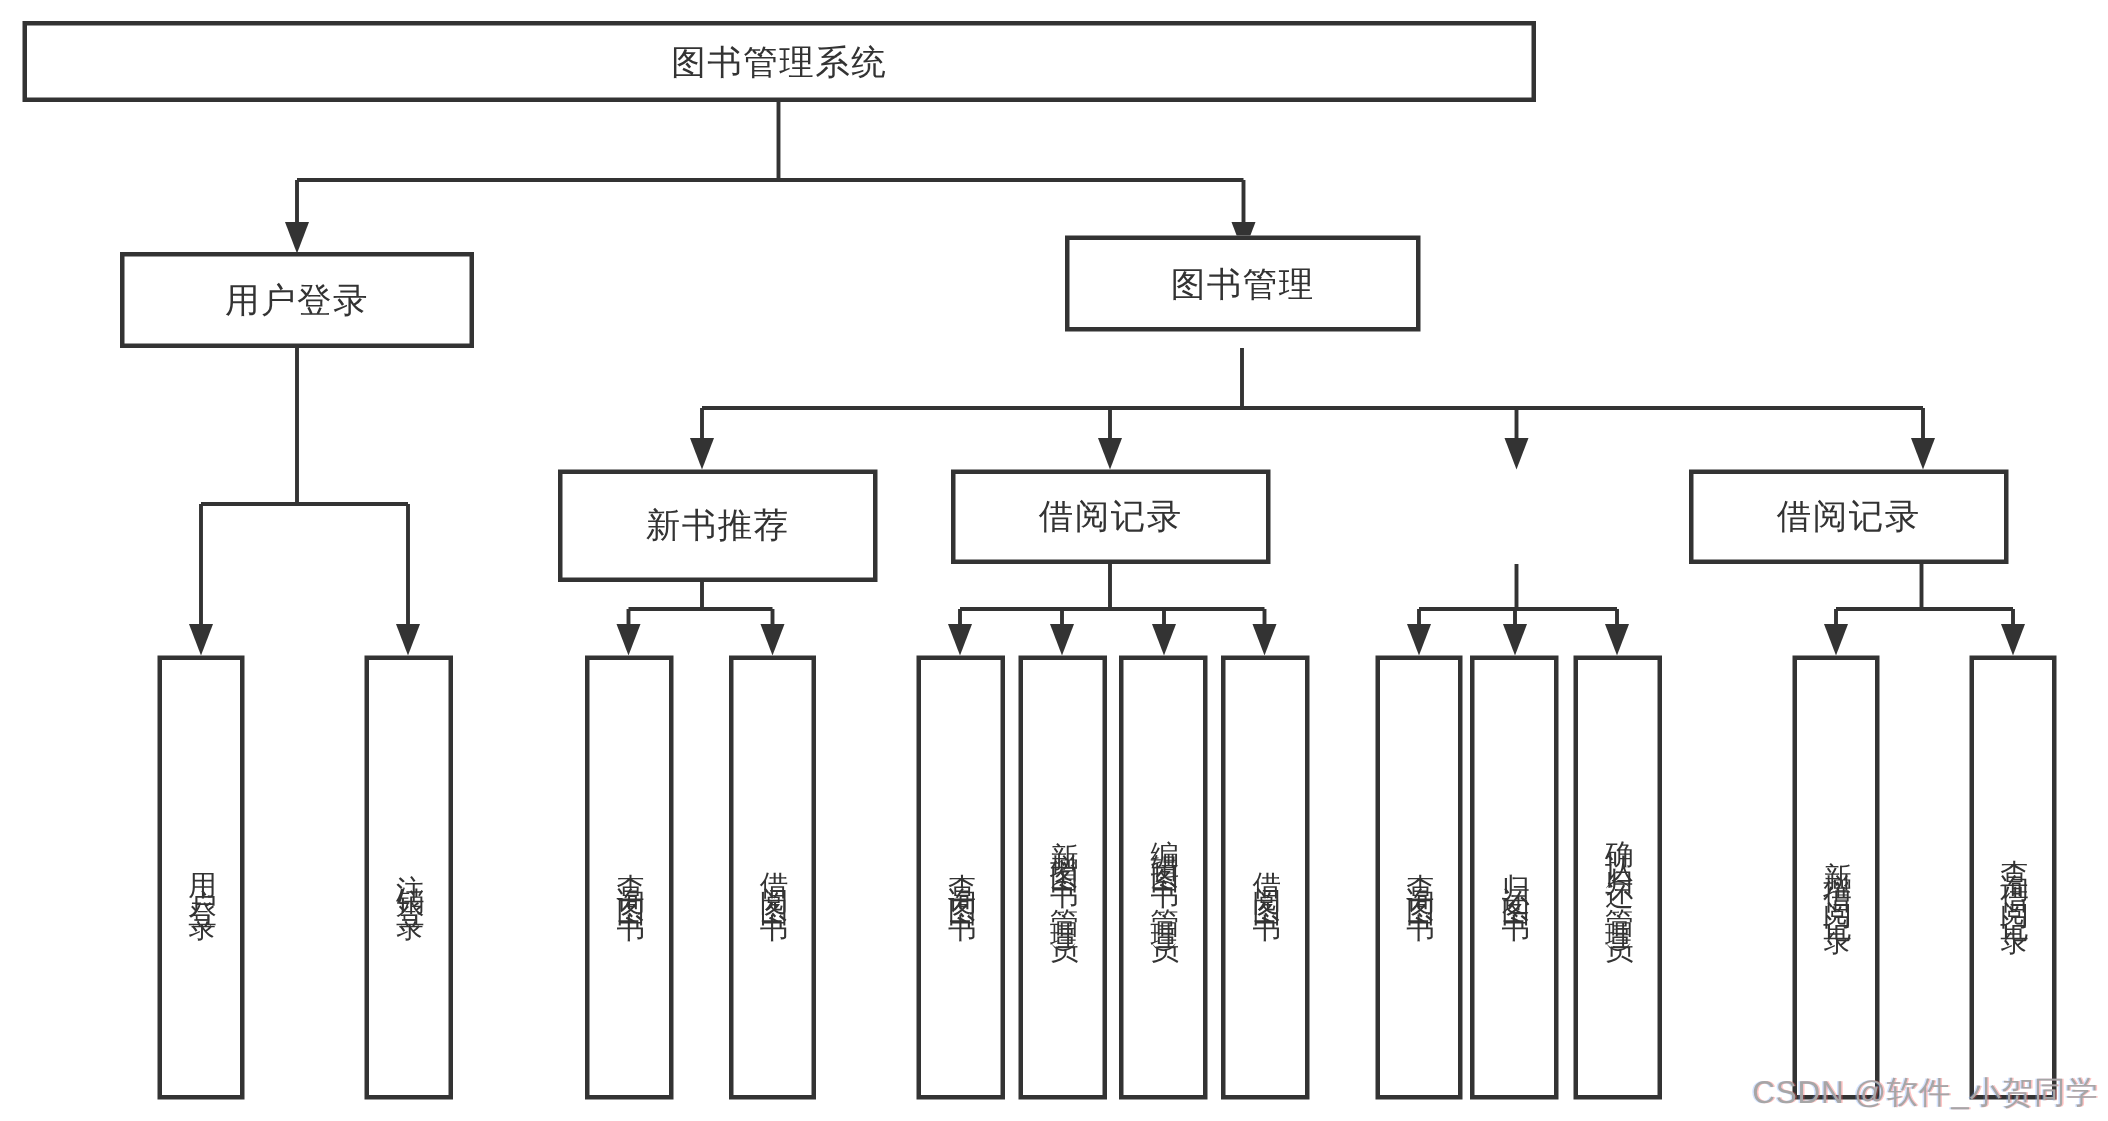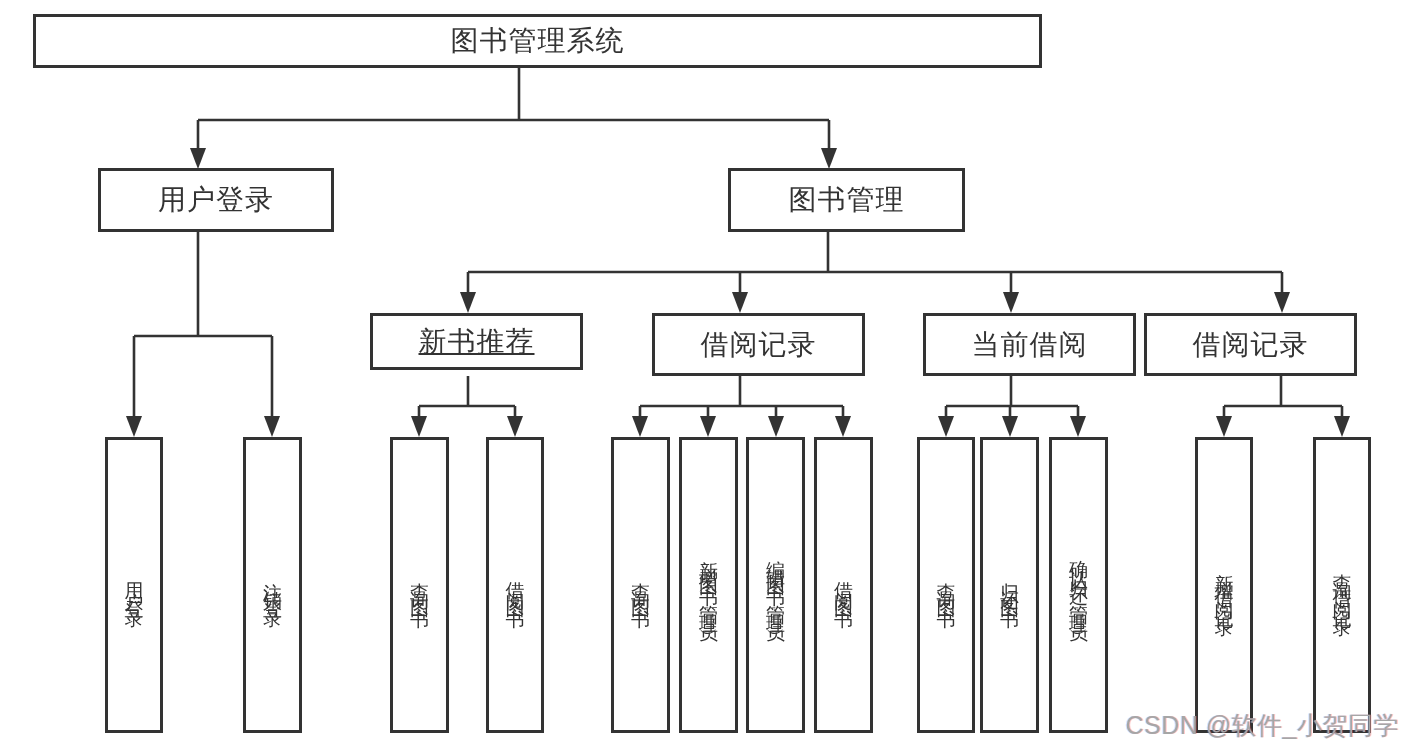--- a/index.html
+++ b/index.html
@@ -24,36 +24,35 @@
   .box {
     position: absolute;
     background: #ffffff;
     border: 3px solid #333333;
     display: flex;
     align-items: center;
     justify-content: center;
     color: #333333;
   }
   .hbox {
-    font-size: 28px;
+    font-size: 23px;
     letter-spacing: 1px;
-    margin-left: 18px;
   }
   .vbox span {
     writing-mode: vertical-rl;
     text-orientation: mixed;
     font-size: 19px;
     letter-spacing: 9px;
     white-space: nowrap;
   }
   .watermark {
     position: absolute;
     right: 6px;
     bottom: 5px;
-    font-size: 25px;
+    font-size: 21px;
     color: #a6a6a6;
     letter-spacing: 0.5px;
     text-shadow: 1px 0 0 rgba(255, 90, 90, 0.35), -1px 0 0 rgba(110, 160, 255, 0.30);
   }
 </style>
 </head>
 <body>
 
 <div class="canvas">
 
@@ -108,25 +107,24 @@
     <path d="M1281,376 V406 M1224,406 H1342"></path>
     <path d="M1224,406 V418"></path>
       <polygon fill="#333333" stroke="none" points="1216,416 1232,416 1224,437"></polygon>
     <path d="M1342,406 V418"></path>
       <polygon fill="#333333" stroke="none" points="1334,416 1350,416 1342,437"></polygon>
   </svg>
 
   <div class="box hbox" style="left:15px; top:14px; width:1009px; height:54px;">图书管理系统</div>
 
   <div class="box hbox" style="left:80px; top:168px; width:236px; height:64px;">用户登录</div>
-  <div class="box hbox" style="left:710px; top:168px; width:237px; height:64px;">图书管理</div>
+  <div class="box hbox" style="left:710px; top:157px; width:237px; height:64px;">图书管理</div>
 
-  <div class="box hbox" style="left:352px; top:313px; width:213px; height:57px;text-decoration:underline;">新书推荐</div>
+  <div class="box hbox" style="left:372px; top:313px; width:213px; height:75px;">新书推荐</div>
   <div class="box hbox" style="left:634px; top:313px; width:213px; height:63px;">借阅记录</div>
-  <div class="box hbox" style="left:905px; top:313px; width:213px; height:63px;">当前借阅</div>
   <div class="box hbox" style="left:1126px; top:313px; width:213px; height:63px;">借阅记录</div>
 
   <div class="box vbox" style="left:105px; top:437px; width:58px; height:296px;">
     <span>用户登录</span>
   </div>
   <div class="box vbox" style="left:243px; top:437px; width:59px; height:296px;">
     <span>注销登录</span>
   </div>
 
   <div class="box vbox" style="left:390px; top:437px; width:59px; height:296px;">

